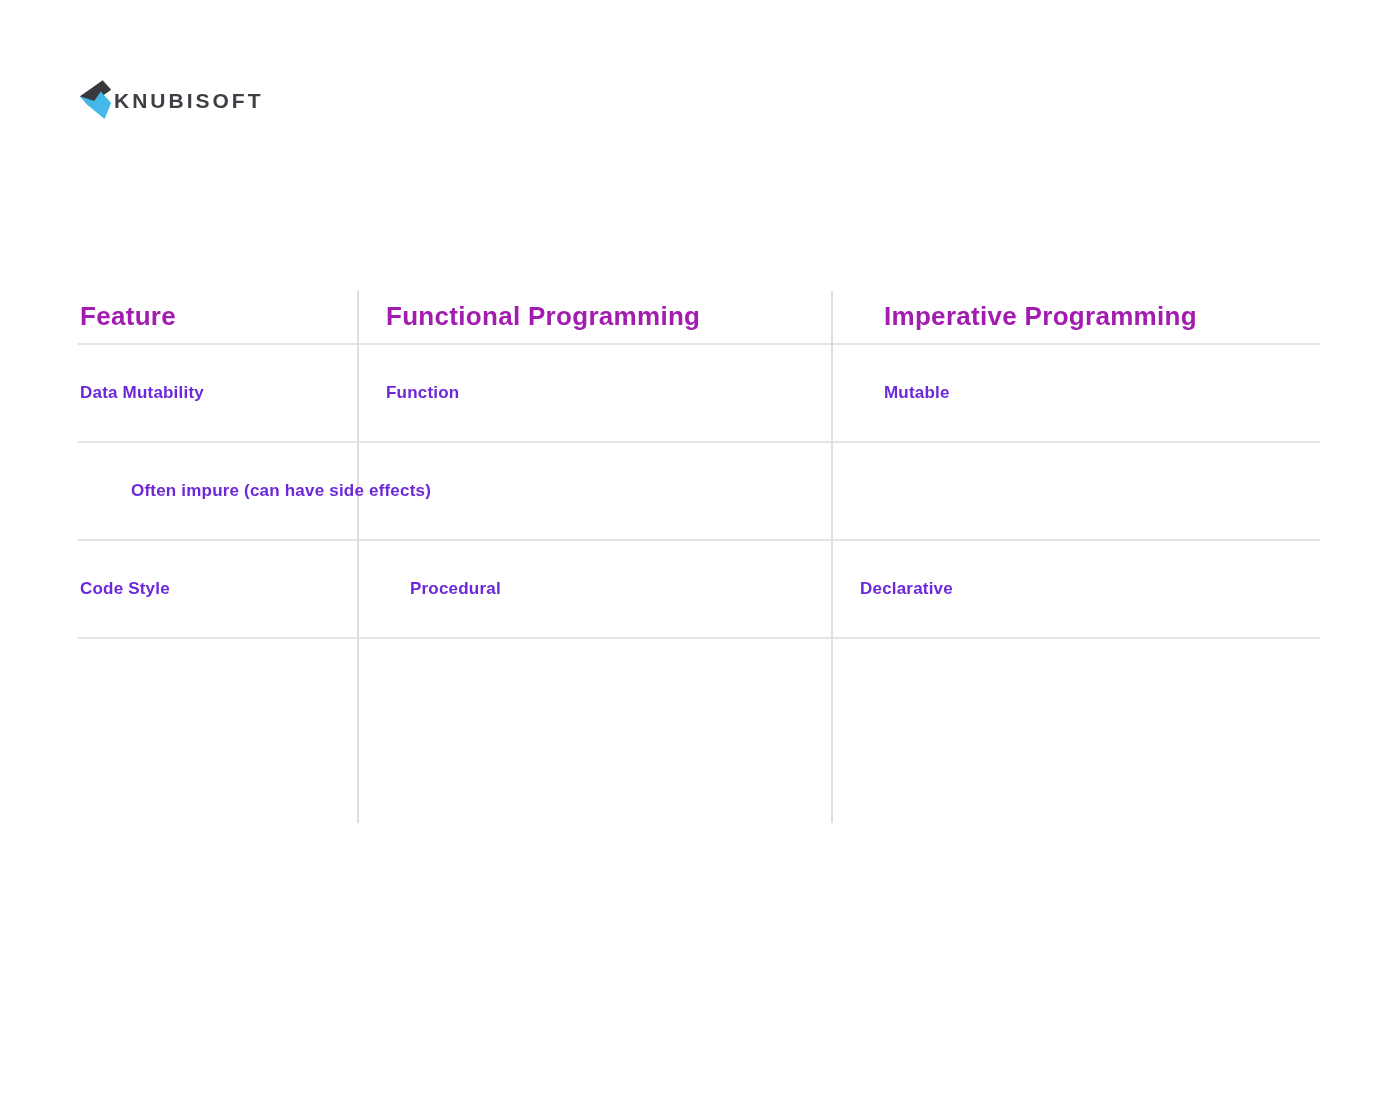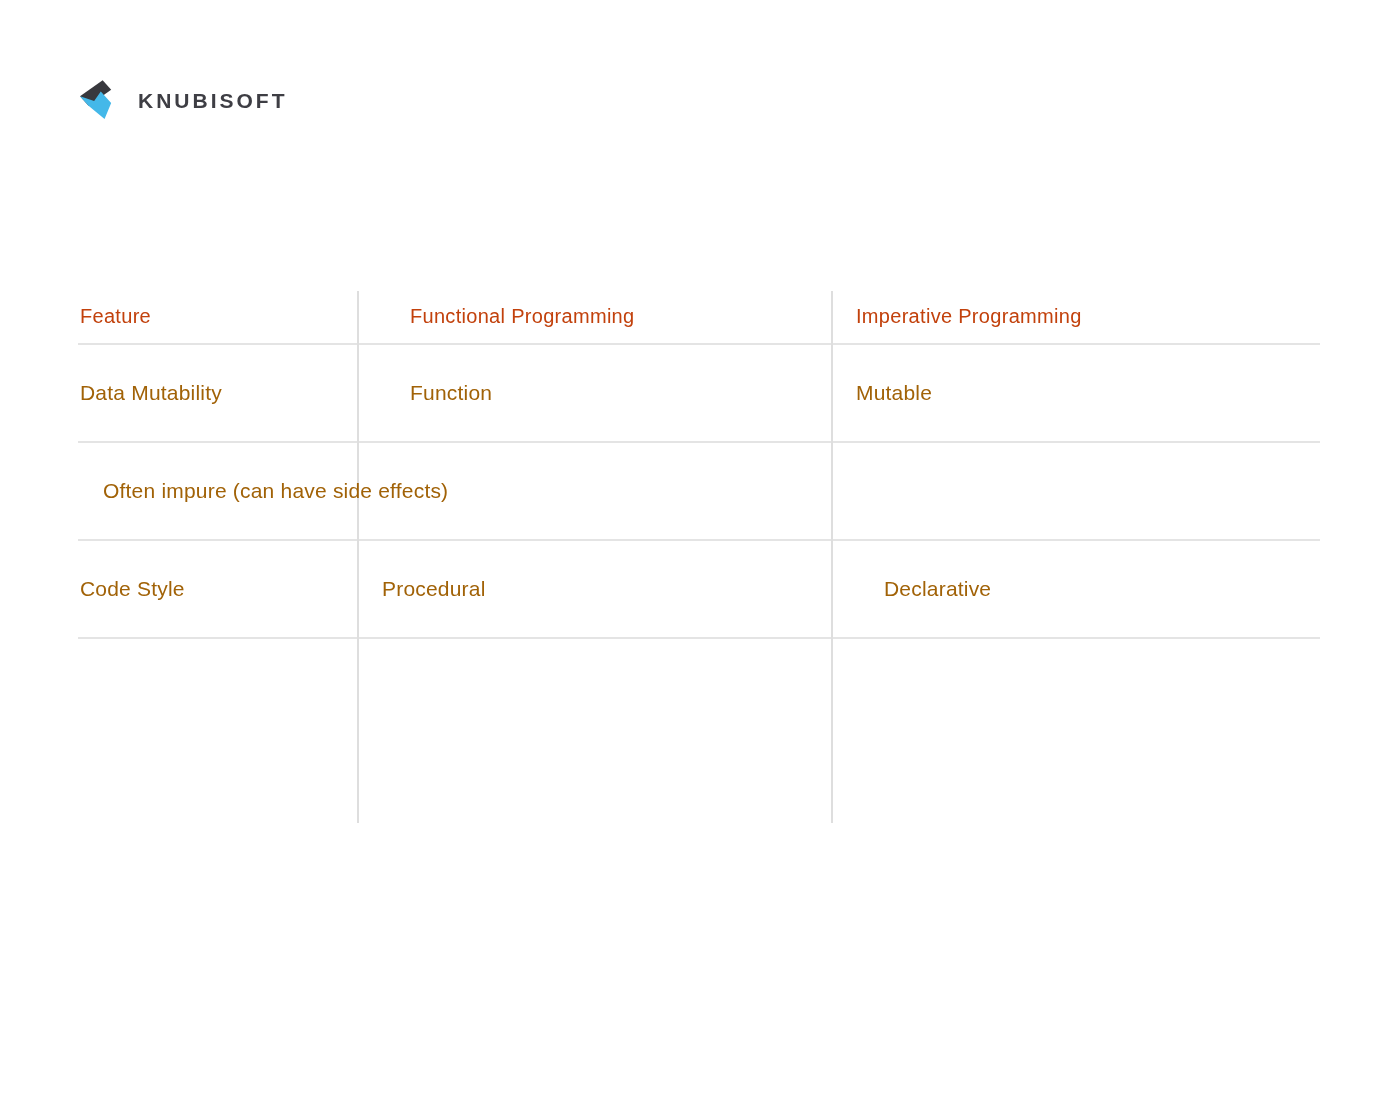--- a/index.html
+++ b/index.html
@@ -12,21 +12,21 @@
     overflow: hidden;
   }
 
   
   .logo {
     position: absolute;
     left: 80px;
     top: 80px;
     display: flex;
     align-items: center;
-    gap: 24px;
+    gap: 0;
   }
   .logo-icon { display: inline-block; width: 34px; height: 42px; }
   .logo-text {
     font-size: 21px;
     font-weight: 800;
     letter-spacing: 3px;
     color: #3e3e44;
   }
 
   
@@ -52,37 +52,37 @@
     grid-template-columns: 279px 474px 489px;
     align-items: center;
     height: 96px;
     border-bottom: 2px solid #e4e4e4;
     position: relative;
   }
   .header-row { height: 54px; align-items: center; }
   .row.last { border-bottom: none; }
 
   .cell {
-    font-size: 21px;
-    font-weight: 400;
-    color: #a16207;
+    font-size: 17px;
+    font-weight: 700;
+    color: #6d28d9;
     letter-spacing: 0.2px;
     position: relative;
     z-index: 3;
     white-space: nowrap;
   }
   .cell.c1 { padding-left: 2px; }
-  .cell.c2 { padding-left: 29px; margin-left: 24px; }
-  .cell.c3 { padding-left: 25px; }
+  .cell.c2 { padding-left: 29px; }
+  .cell.c3 { padding-left: 25px; margin-left: 28px; }
 
   .head {
-    font-size: 20px;
-    font-weight: 400;
+    font-size: 26px;
+    font-weight: 700;
     letter-spacing: 0.3px;
-    color: #c2410c;
+    color: #a21caf;
   }
 
   
   .strike-line {
     position: absolute;
     left: 0;
     top: 44px;
     width: 100%;
     height: 2px;
     background: #e4e4e4;

